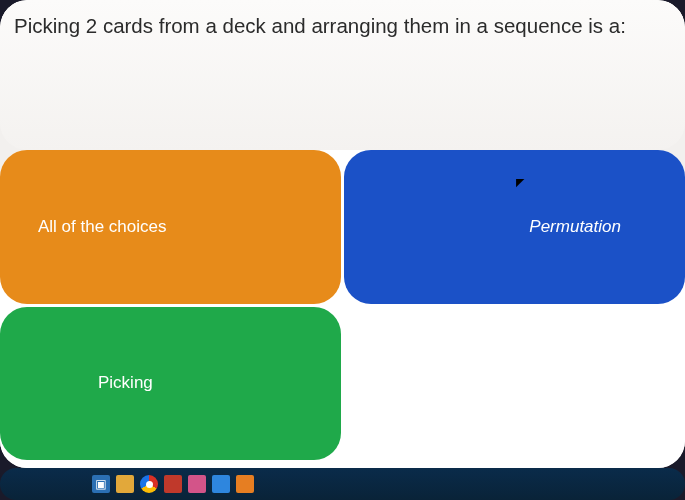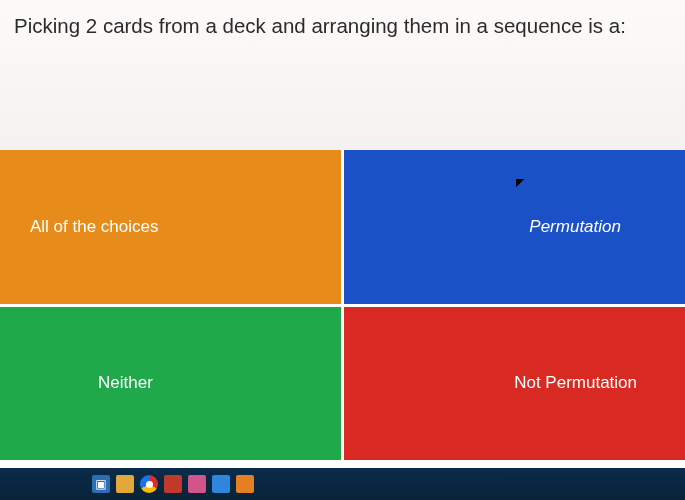--- a/index.html
+++ b/index.html
@@ -1,18 +1,19 @@
 <!DOCTYPE html>
 <html><head>
   <meta charset="utf-8">
   <style>
     * {
       margin: 0;
       padding: 0;
       box-sizing: border-box;
+      border-radius: 27px;
     }
     html, body {
       width: 685px;
       height: 500px;
       overflow: hidden;
       font-family: "Segoe UI", Arial, sans-serif;
       background: #1a1a2a;
     }
     .screen {
       width: 685px;
@@ -42,21 +43,21 @@
       display: flex;
       align-items: center;
       justify-content: center;
       color: #ffffff;
       font-size: 17px;
       font-weight: 400;
       cursor: pointer;
       text-align: center;
       padding: 8px;
     }
-    .answer.a0 { background: #e78b1a; justify-content: flex-start; padding-left: 30px; text-align: right; }
+    .answer.a0 { background: #e78b1a; justify-content: flex-start; padding-left: 38px; text-align: right; }
     .answer.a1 { background: #1b51c7; justify-content: flex-end; padding-right: 64px; font-style: italic; }
     .answer.a2 { background: #1fa94a; justify-content: flex-start; padding-left: 98px; }
     .answer.a3 { background: #d82a23; justify-content: flex-end; padding-right: 48px; }
 
     .cursor-dot {
       position: absolute;
       top: 176px;
       left: 516px;
       width: 10px;
       height: 10px;
@@ -116,24 +117,21 @@
   </div>
 
   <div class="answers">
     <div class="answer a0">
       <span>All of the choices</span>
     </div>
     <div class="answer a1">
       <span>Permutation</span>
     </div>
     <div class="answer a2">
-      <span>Neither</span>
-    </div>
-    <div class="answer a3">
-      <span>Not Permutation</span>
+      <span>Picking</span>
     </div>
   </div>
 
 </div>
 
 <div class="cursor-dot">◤</div>
 
 <div class="taskbar">
   <div class="tb-icon tb-start">▣</div>
   <div class="tb-icon tb-folder"></div>

